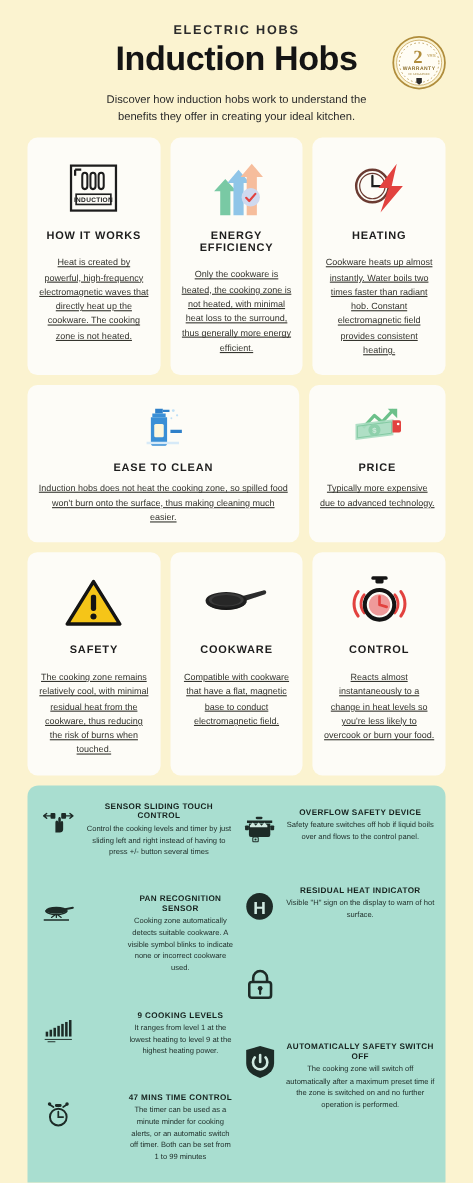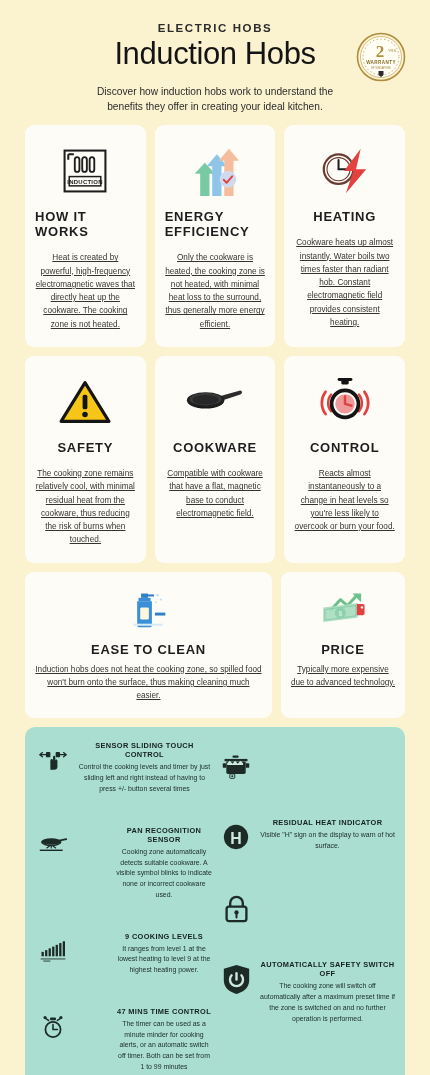--- a/index.html
+++ b/index.html
@@ -34,21 +34,21 @@
   }
   .eyebrow {
     font-size: 11.5px;
     letter-spacing: 1.6px;
     font-weight: 700;
     color: #2b2b2b;
     margin-bottom: 2px;
   }
   .main-title {
     font-size: 31px;
-    font-weight: normal;
+    font-weight: bold;
     letter-spacing: -0.4px;
     color: #141414;
     line-height: 1.15;
   }
   .subtitle {
     margin: 12px auto 0 auto;
     width: 272px;
     font-size: 10.2px;
     font-weight: normal;
     line-height: 1.55;
@@ -73,23 +73,24 @@
     flex-direction: column;
     align-items: center;
   }
   .card-icon {
     height: 64px;
     display: flex;
     align-items: center;
     justify-content: center;
   }
   .card-title {
-    font-size: 13px;
+    font-size: 10px;
     font-weight: bold;
     letter-spacing: 0.75px;
+    text-align: center;
     margin-top: 6px;
     color: #1d1d1d;
   }
   .card-body {
     font-size: 8.2px;
     line-height: 1.62;
     text-align: center;
     margin-top: 12px;
     color: #35352f;
     text-decoration: underline;
@@ -217,67 +218,20 @@
           <circle cx="22" cy="24" r="12.5" fill="none" stroke="#6b3b32" stroke-width="1.2"></circle>
           <path d="M22 14 V24 H30" fill="none" stroke="#1d1d1d" stroke-width="2.2" stroke-linecap="round"></path>
           <path d="M46 2 L28 26 H38 L30 50 L52 24 H41 Z" fill="#e2423f"></path>
         </svg>
       </div>
       <div class="card-title">HEATING</div>
       <div class="card-body">Cookware heats up almost instantly. Water boils two times faster than radiant hob. Constant electromagnetic field provides consistent heating.</div>
     </div>
   </div>
 
-  <div class="row row-2">
-
-    <div class="card">
-      <div class="card-icon">
-        <svg viewBox="0 0 56 50" width="52" height="46">
-          <path d="M28 4 L54 46 H2 Z" fill="#f5c518" stroke="#141414" stroke-width="3.4" stroke-linejoin="round"></path>
-          <rect x="25.4" y="17" width="5.2" height="16" rx="2" fill="#141414"></rect>
-          <circle cx="28" cy="38.5" r="3" fill="#141414"></circle>
-        </svg>
-      </div>
-      <div class="card-title">SAFETY</div>
-      <div class="card-body">The cooking zone remains relatively cool, with minimal residual heat from the cookware, thus reducing the risk of burns when touched.</div>
-    </div>
-
-    <div class="card">
-      <div class="card-icon">
-        <svg viewBox="0 0 64 40" width="60" height="38">
-          <path d="M36 14 L58 8 c3 -1 4 3 1 4 L38 19 Z" fill="#2c2c2c"></path>
-          <ellipse cx="22" cy="18" rx="20" ry="8.5" fill="#1f1f1f"></ellipse>
-          <ellipse cx="22" cy="17" rx="17" ry="6.6" fill="#3a3a3a"></ellipse>
-          <ellipse cx="22" cy="17.6" rx="14" ry="5.1" fill="#272727"></ellipse>
-          <path d="M2 18 c0 5 9 9 20 9 s20 -4 20 -9 c0 3.6 -7 7.4 -20 7.4 S2 21.6 2 18 Z" fill="#171717"></path>
-        </svg>
-      </div>
-      <div class="card-title">COOKWARE</div>
-      <div class="card-body">Compatible with cookware that have a flat, magnetic base to conduct electromagnetic field.</div>
-    </div>
-
-    <div class="card">
-      <div class="card-icon">
-        <svg viewBox="0 0 58 54" width="54" height="50">
-          <path d="M8 16 a20 20 0 0 0 0 24" fill="none" stroke="#e2423f" stroke-width="3" stroke-linecap="round"></path>
-          <path d="M50 16 a20 20 0 0 1 0 24" fill="none" stroke="#e2423f" stroke-width="3" stroke-linecap="round"></path>
-          <path d="M14 19 a14 14 0 0 0 0 18" fill="none" stroke="#e2423f" stroke-width="2.6" stroke-linecap="round"></path>
-          <path d="M44 19 a14 14 0 0 1 0 18" fill="none" stroke="#e2423f" stroke-width="2.6" stroke-linecap="round"></path>
-          <rect x="25" y="3" width="8" height="5" rx="1.4" fill="#141414"></rect>
-          <rect x="21" y="1" width="16" height="3.4" rx="1.6" fill="#141414"></rect>
-          <circle cx="29" cy="29" r="14.5" fill="none" stroke="#141414" stroke-width="4"></circle>
-          <circle cx="29" cy="29" r="10.5" fill="#ef9a9a"></circle>
-          <path d="M29 29 L29 21 M29 29 L36 31" stroke="#e2423f" stroke-width="2.6" stroke-linecap="round"></path>
-        </svg>
-      </div>
-      <div class="card-title">CONTROL</div>
-      <div class="card-body">Reacts almost instantaneously to a change in heat levels so you're less likely to overcook or burn your food.</div>
-    </div>
-  </div>
-
   <div class="row row-3">
 
     <div class="card card-wide">
       <div class="card-icon">
         <svg viewBox="0 0 60 46" width="52" height="42">
           <path d="M22 4 h8 v5 h-8 Z" fill="#2f80c9"></path>
           <path d="M30 5 h7 v2.4 h-7 Z" fill="#2f80c9"></path>
           <path d="M19 9 h14 v4 h-14 Z" fill="#3a8fd6"></path>
           <path d="M17.5 13 h17 v27 a3 3 0 0 1 -3 3 h-11 a3 3 0 0 1 -3 -3 Z" fill="#3a8fd6"></path>
           <rect x="21" y="20" width="10" height="14" rx="1.6" fill="#fdf6dc"></rect>
@@ -302,20 +256,67 @@
           <circle cx="26" cy="24.4" r="6.4" fill="#8ed0ab"></circle>
           <text x="26" y="27.4" font-family="'Liberation Sans',sans-serif" font-size="8" font-weight="bold" fill="#cfeadc" text-anchor="middle">$</text>
           <path d="M45 14 h7 a2 2 0 0 1 2 2 v9 a2 2 0 0 1 -2 2 h-7 Z" fill="#e2423f"></path>
           <circle cx="51" cy="18" r="1.4" fill="#fff"></circle>
         </svg>
       </div>
       <div class="card-title">PRICE</div>
       <div class="card-body">Typically more expensive due to advanced technology.</div>
     </div>
   </div>
+
+  <div class="row row-2">
+
+    <div class="card">
+      <div class="card-icon">
+        <svg viewBox="0 0 56 50" width="52" height="46">
+          <path d="M28 4 L54 46 H2 Z" fill="#f5c518" stroke="#141414" stroke-width="3.4" stroke-linejoin="round"></path>
+          <rect x="25.4" y="17" width="5.2" height="16" rx="2" fill="#141414"></rect>
+          <circle cx="28" cy="38.5" r="3" fill="#141414"></circle>
+        </svg>
+      </div>
+      <div class="card-title">SAFETY</div>
+      <div class="card-body">The cooking zone remains relatively cool, with minimal residual heat from the cookware, thus reducing the risk of burns when touched.</div>
+    </div>
+
+    <div class="card">
+      <div class="card-icon">
+        <svg viewBox="0 0 64 40" width="60" height="38">
+          <path d="M36 14 L58 8 c3 -1 4 3 1 4 L38 19 Z" fill="#2c2c2c"></path>
+          <ellipse cx="22" cy="18" rx="20" ry="8.5" fill="#1f1f1f"></ellipse>
+          <ellipse cx="22" cy="17" rx="17" ry="6.6" fill="#3a3a3a"></ellipse>
+          <ellipse cx="22" cy="17.6" rx="14" ry="5.1" fill="#272727"></ellipse>
+          <path d="M2 18 c0 5 9 9 20 9 s20 -4 20 -9 c0 3.6 -7 7.4 -20 7.4 S2 21.6 2 18 Z" fill="#171717"></path>
+        </svg>
+      </div>
+      <div class="card-title">COOKWARE</div>
+      <div class="card-body">Compatible with cookware that have a flat, magnetic base to conduct electromagnetic field.</div>
+    </div>
+
+    <div class="card">
+      <div class="card-icon">
+        <svg viewBox="0 0 58 54" width="54" height="50">
+          <path d="M8 16 a20 20 0 0 0 0 24" fill="none" stroke="#e2423f" stroke-width="3" stroke-linecap="round"></path>
+          <path d="M50 16 a20 20 0 0 1 0 24" fill="none" stroke="#e2423f" stroke-width="3" stroke-linecap="round"></path>
+          <path d="M14 19 a14 14 0 0 0 0 18" fill="none" stroke="#e2423f" stroke-width="2.6" stroke-linecap="round"></path>
+          <path d="M44 19 a14 14 0 0 1 0 18" fill="none" stroke="#e2423f" stroke-width="2.6" stroke-linecap="round"></path>
+          <rect x="25" y="3" width="8" height="5" rx="1.4" fill="#141414"></rect>
+          <rect x="21" y="1" width="16" height="3.4" rx="1.6" fill="#141414"></rect>
+          <circle cx="29" cy="29" r="14.5" fill="none" stroke="#141414" stroke-width="4"></circle>
+          <circle cx="29" cy="29" r="10.5" fill="#ef9a9a"></circle>
+          <path d="M29 29 L29 21 M29 29 L36 31" stroke="#e2423f" stroke-width="2.6" stroke-linecap="round"></path>
+        </svg>
+      </div>
+      <div class="card-title">CONTROL</div>
+      <div class="card-body">Reacts almost instantaneously to a change in heat levels so you're less likely to overcook or burn your food.</div>
+    </div>
+  </div>
 </div>
 
 <div class="features">
 
   <div class="feat-col feat-col-left">
 
     <div class="feat">
       <div class="feat-icon">
         <svg viewBox="0 0 34 26" width="30" height="24">
           <path d="M2 7 h8 M2 7 l3 -2.4 M2 7 l3 2.4" stroke="#1d2b27" stroke-width="1.5" fill="none" stroke-linecap="round"></path>
@@ -405,20 +406,24 @@
           <rect x="13" y="2" width="7" height="2.6" rx="1.2" fill="#1d2b27"></rect>
           <path d="M4 6 h26 v2.6 h-26 Z" fill="#1d2b27"></path>
           <path d="M6 9 h22 v12 a2 2 0 0 1 -2 2 h-18 a2 2 0 0 1 -2 -2 Z" fill="#1d2b27"></path>
           <path d="M7 11 l3 -3 l3 3.4 l3 -3.4 l3 3.4 l3 -3.4 l3 3 v2 h-18 Z" fill="#cfe9e0"></path>
           <rect x="2" y="11" width="4" height="5" rx="1" fill="#1d2b27"></rect>
           <rect x="28" y="11" width="4" height="5" rx="1" fill="#1d2b27"></rect>
           <rect x="10" y="23" width="5.6" height="5" rx="1" fill="none" stroke="#1d2b27" stroke-width="1.1"></rect>
           <circle cx="12.8" cy="25.5" r="1.1" fill="#1d2b27"></circle>
         </svg>
       </div>
+      <div class="feat-text">
+        <div class="feat-title">OVERFLOW SAFETY DEVICE</div>
+        <div class="feat-body">Safety feature switches off hob if liquid boils over and flows to the control panel.</div>
+      </div>
     </div>
 
     <div class="feat feat-gap-c">
       <div class="feat-icon">
         <svg viewBox="0 0 30 30" width="28" height="28">
           <circle cx="15" cy="15" r="13" fill="#1d2b27"></circle>
           <text x="15" y="22" font-family="'Liberation Sans',sans-serif" font-size="17" font-weight="bold" fill="#cfe9e0" text-anchor="middle">H</text>
         </svg>
       </div>
       <div class="feat-text">

